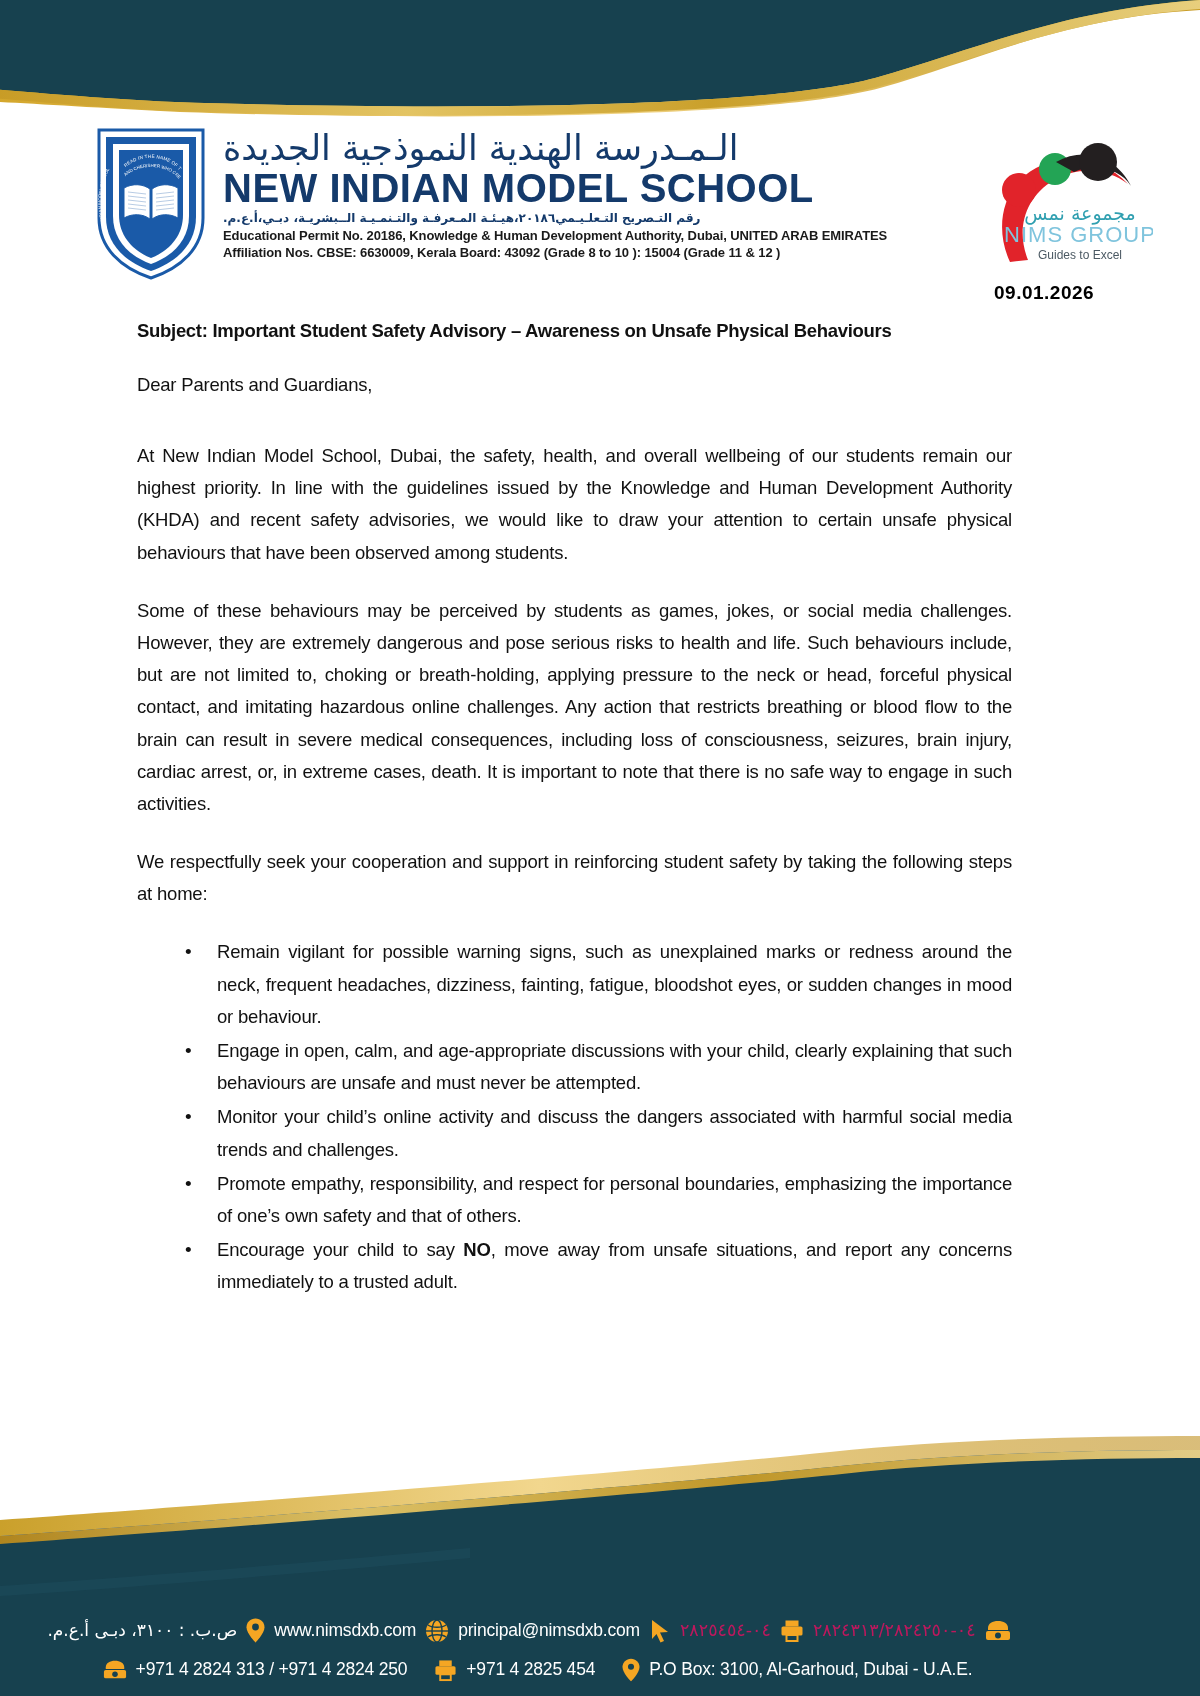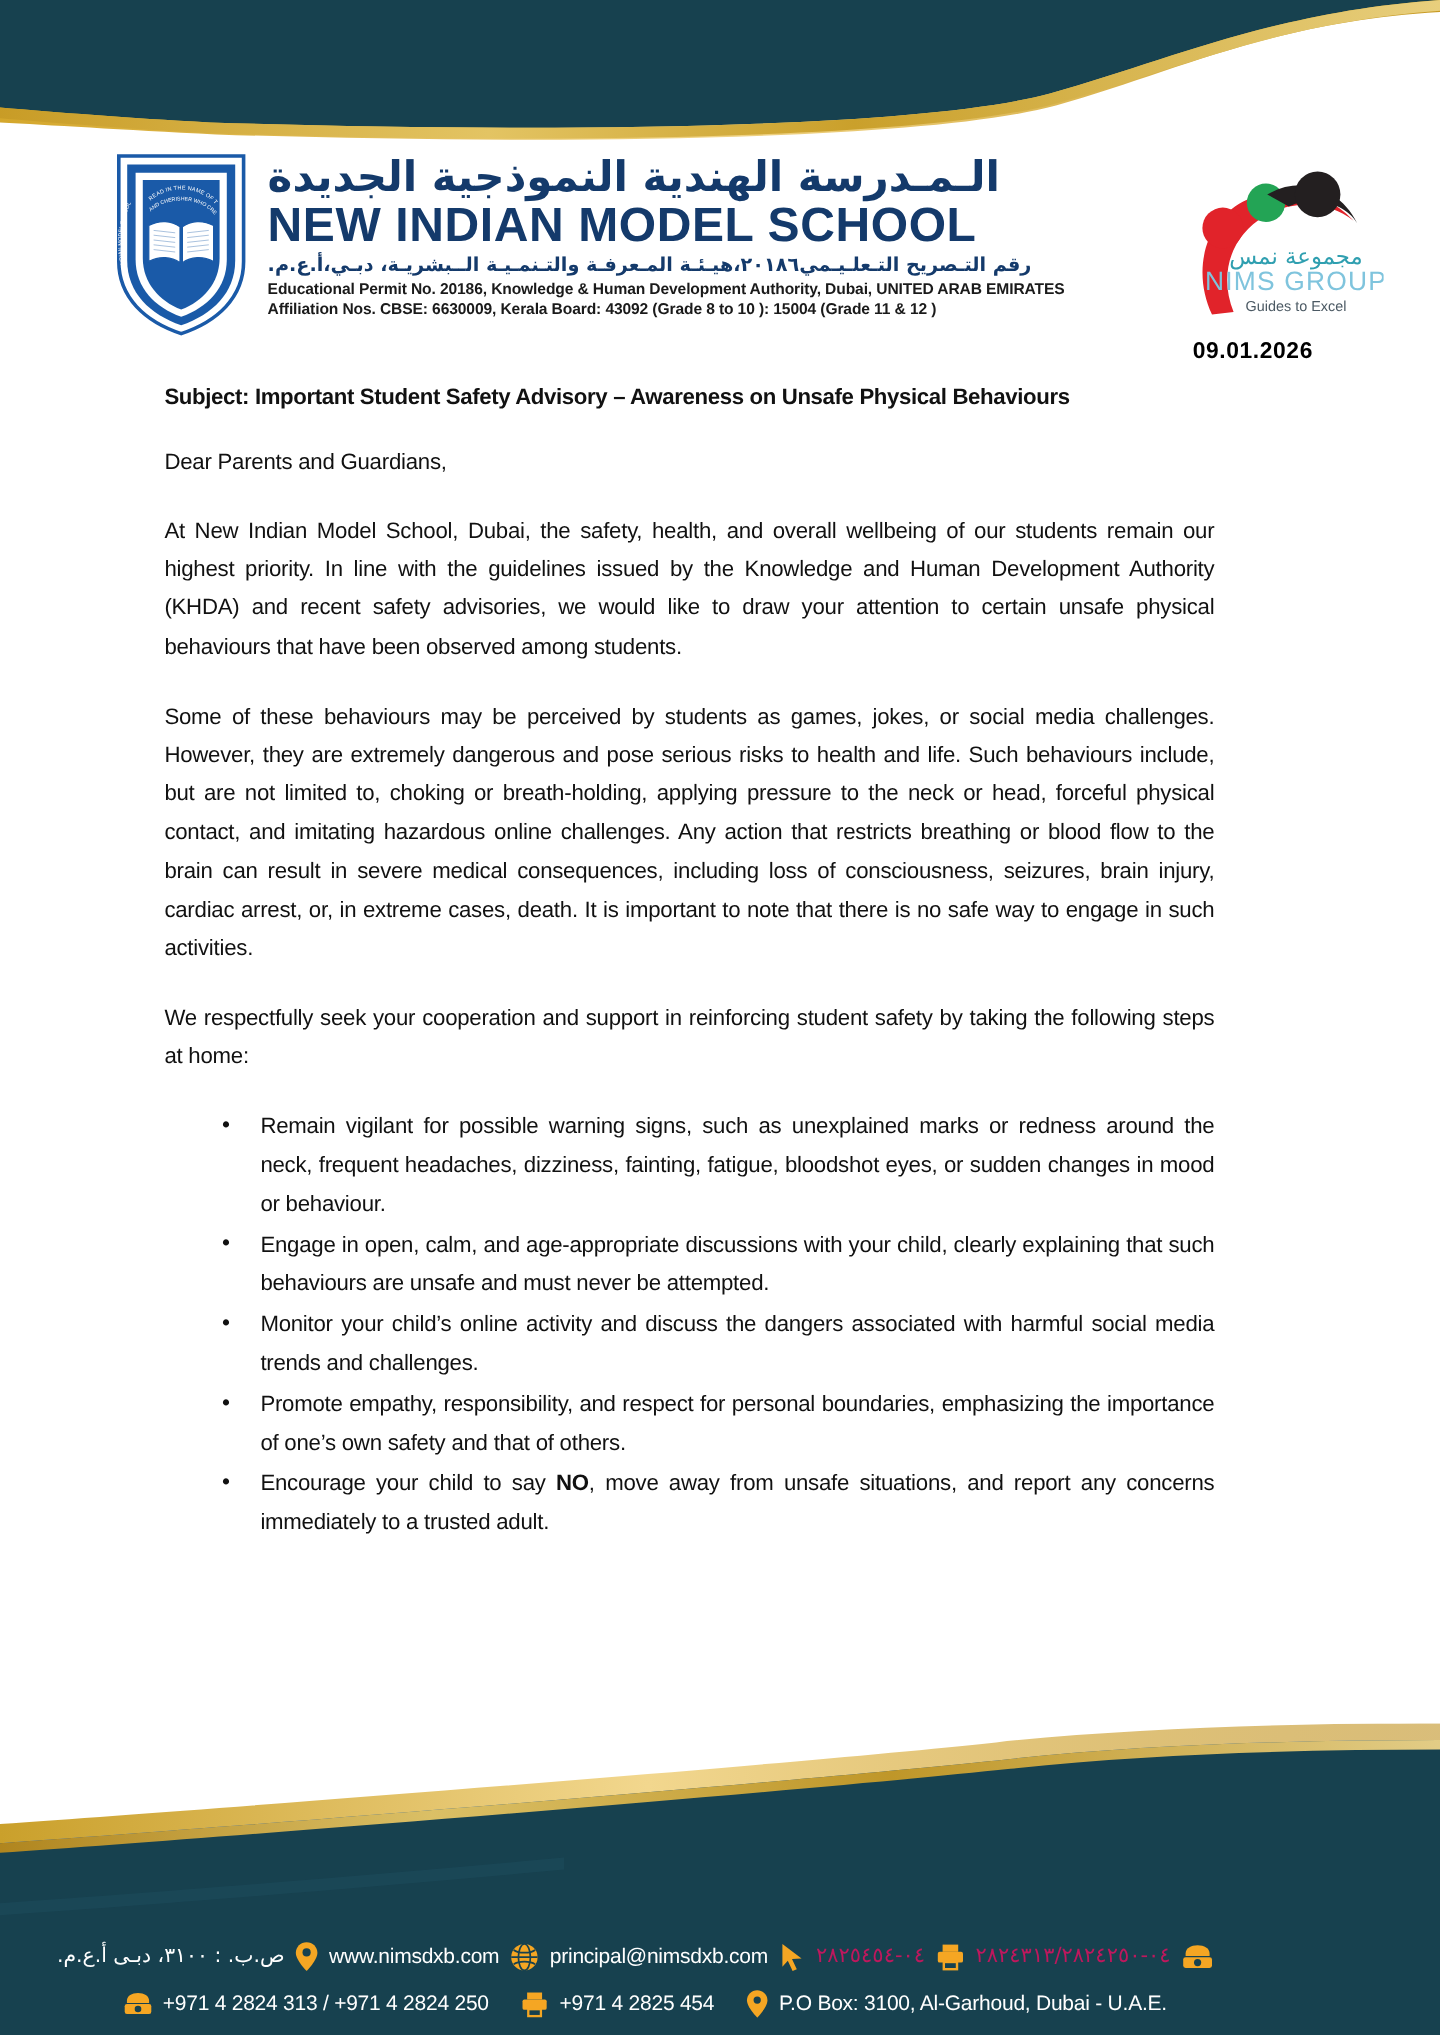--- a/index.html
+++ b/index.html
@@ -51,39 +51,39 @@
 
   .school-titles {
     flex: 1 1 auto;
     padding-left: 16px;
     padding-top: 8px;
   }
 
   .arabic-title {
     font-size: 35px;
     color: #143a6b;
-    font-weight: bold;
+    font-weight: normal;
     letter-spacing: 1px;
     line-height: 1.05;
     direction: rtl;
     text-align: left;
     font-family: "DejaVu Sans", sans-serif;
   }
 
   .english-title {
     font-size: 40px;
     color: #143a6b;
     font-weight: bold;
     letter-spacing: 0.5px;
     line-height: 1.08;
     font-family: "Liberation Sans", sans-serif;
   }
 
   .arabic-permit {
-    font-size: 16px;
+    font-size: 12px;
     color: #143a6b;
     font-weight: bold;
     direction: rtl;
     text-align: left;
     line-height: 1.3;
     margin-top: 1px;
     font-family: "DejaVu Sans", sans-serif;
   }
 
   .permit-line {
@@ -128,21 +128,21 @@
     font-weight: bold;
     color: #111;
     letter-spacing: -0.3px;
     margin-bottom: 32px;
     font-family: "Liberation Sans", sans-serif;
   }
 
   .salutation {
     font-size: 18.5px;
     color: #111;
-    margin-bottom: 30px;
+    margin-bottom: 44px;
     letter-spacing: -0.2px;
   }
 
   .para {
     font-size: 18.5px;
     color: #111;
     line-height: 1.74;
     text-align: justify;
     margin-bottom: 26px;
     letter-spacing: -0.2px;

